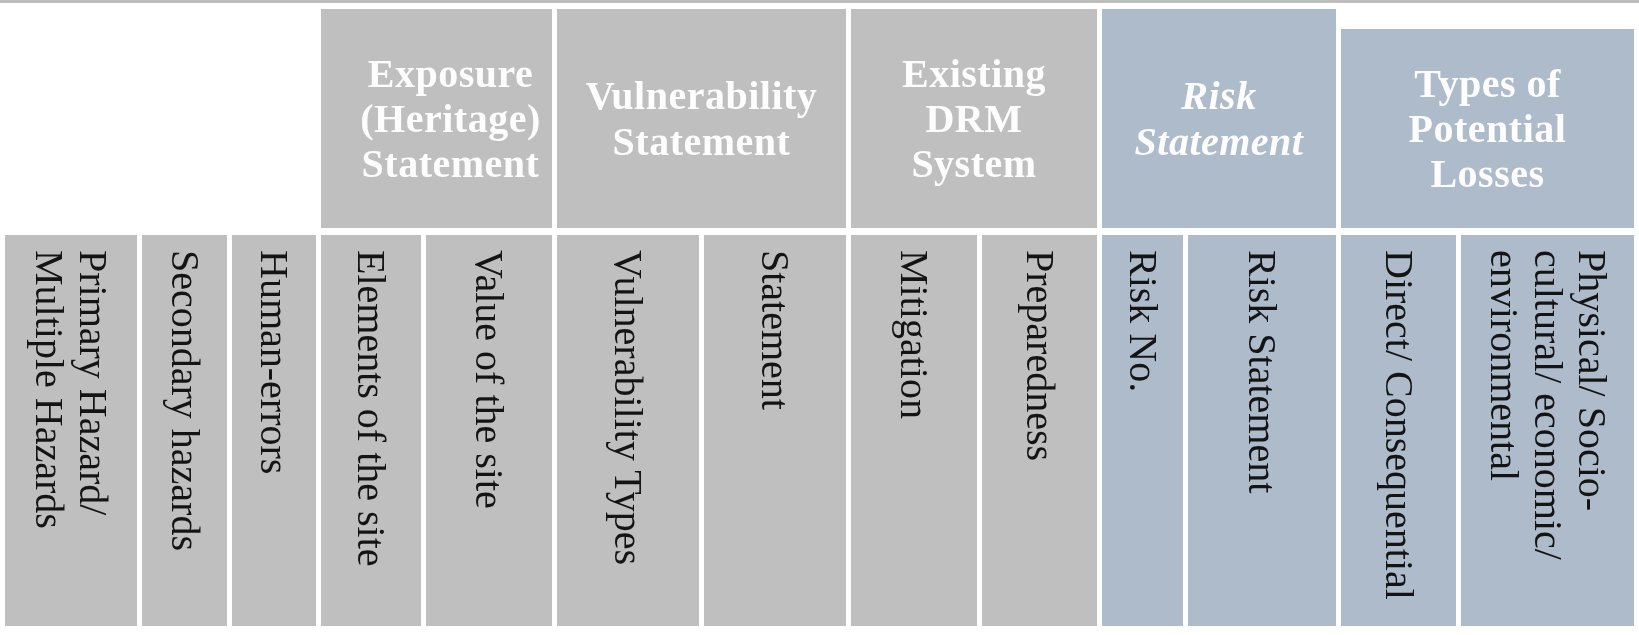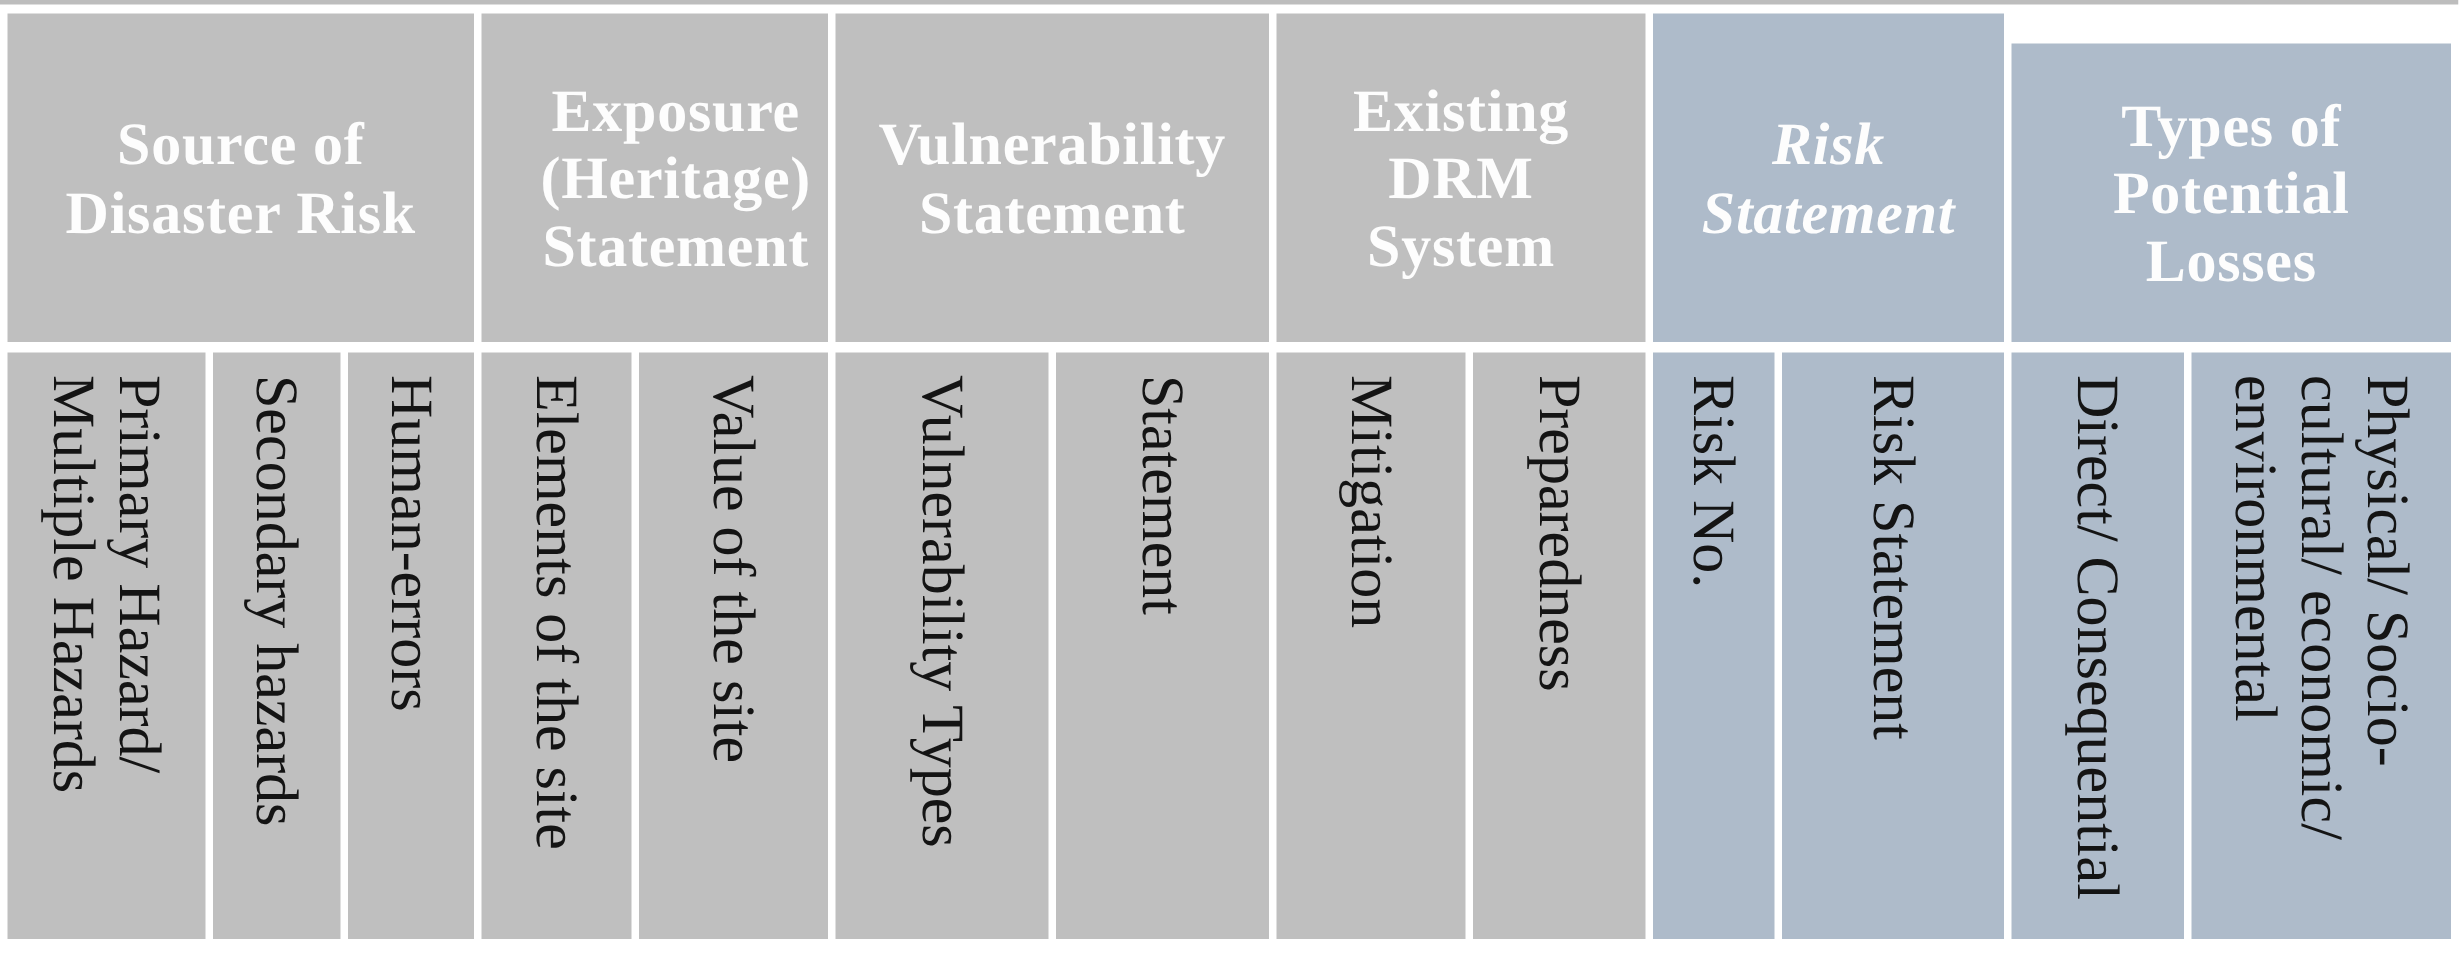--- a/index.html
+++ b/index.html
@@ -56,22 +56,20 @@
     font-size: 40px;
     line-height: 1.1;
     color: var(--subheader-text, #141414);
   }
 </style>
 </head>
 <body>
 
 <div class="tbl">
 
-  <div class="cell gray ghead g1">Source of
-Disaster Risk</div>
   <div class="cell gray ghead g2">Exposure
 (Heritage)
 Statement</div>
   <div class="cell gray ghead g3">Vulnerability
 Statement</div>
   <div class="cell gray ghead g4">Existing
 DRM
 System</div>
   <div class="cell blue ghead g5">Risk
 Statement</div>

